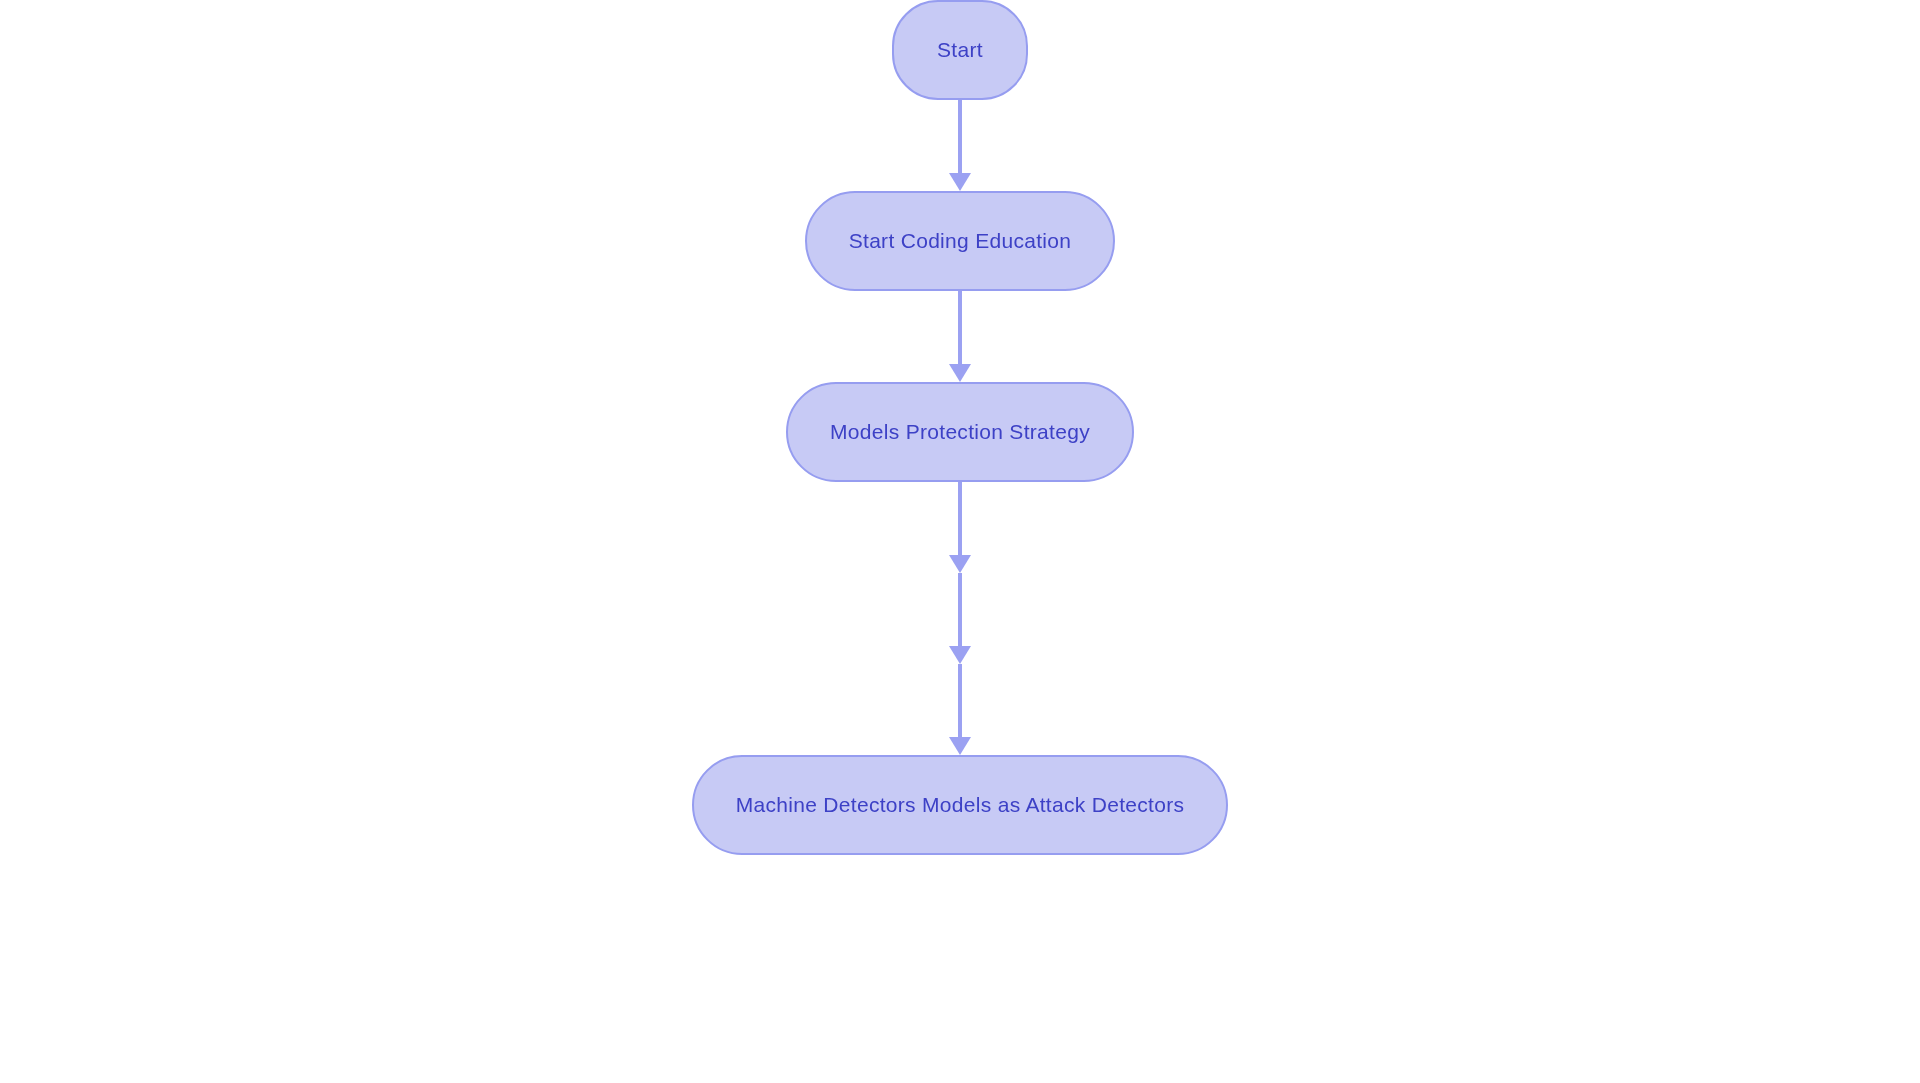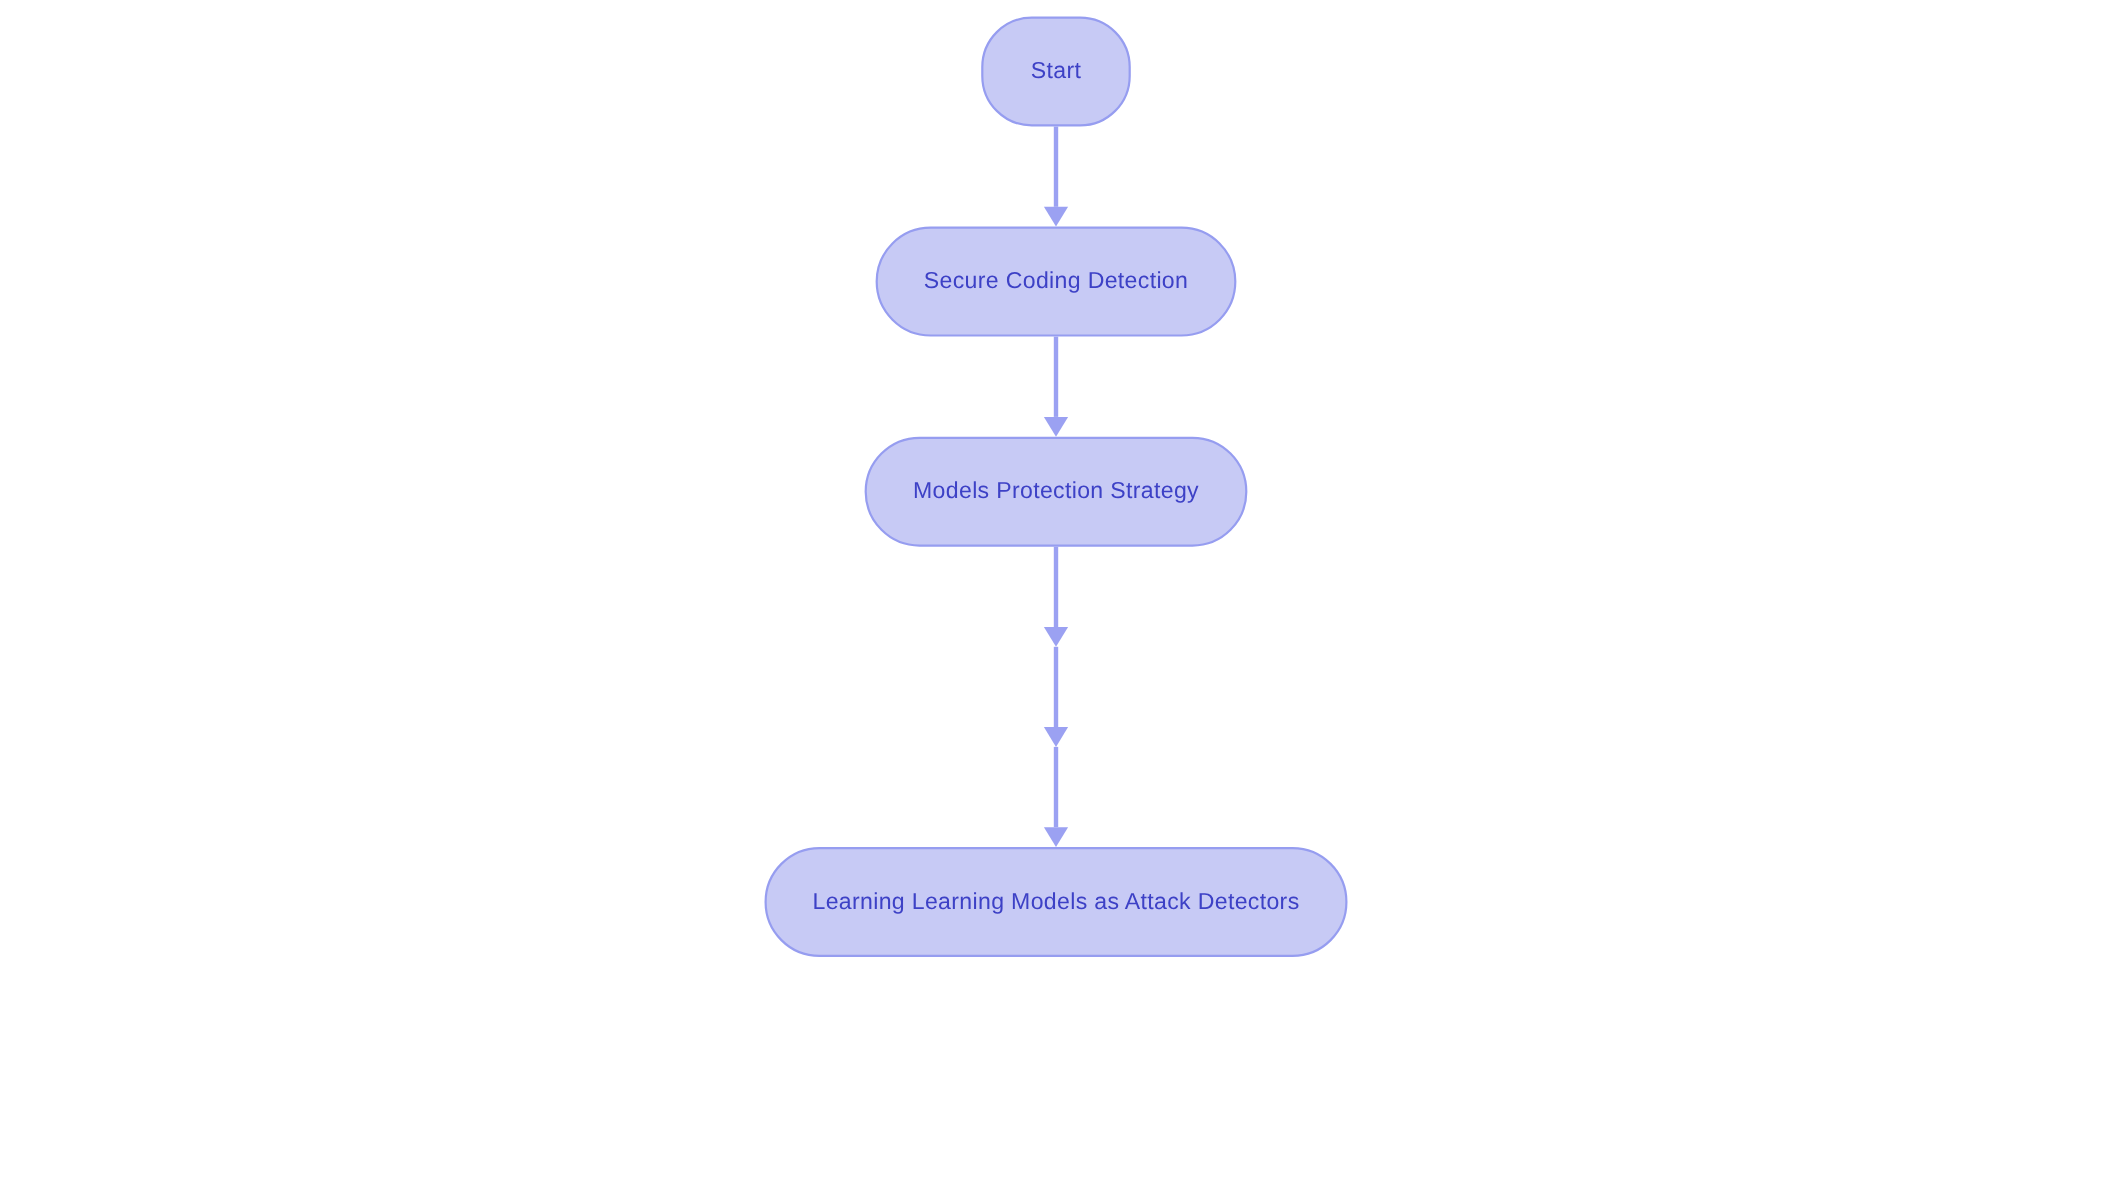--- a/index.html
+++ b/index.html
@@ -9,21 +9,20 @@
     font-family: "Liberation Sans", sans-serif;
   }
   .canvas {
     position: relative;
     width: 1920px;
     height: 1083px;
     background: #ffffff;
     display: flex;
     flex-direction: column;
     align-items: center;
-    padding-top: 15px;
     box-sizing: border-box;
     overflow: hidden;
   }
   .flow-node {
     height: 100px;
     border-radius: 50px;
     background: var(--node-fill, #c7caf5);
     border: 2px solid var(--node-border, #969df0);
     color: var(--node-text, #3d41c6);
     display: flex;
@@ -62,32 +61,32 @@
 </style>
 </head>
 <body>
 
 <div class="canvas" style="--node-fill: #c7caf5; --node-border: #969df0; --node-text: #3d41c6; --arrow: #9ba1f2; background: rgb(255, 255, 255);">
     <div class="flow-node start">Start</div>
     <div class="flow-arrow">
       <div class="shaft"></div>
       <div class="head"></div>
     </div>
-    <div class="flow-node">Secure Coding Detection</div>
+    <div class="flow-node">Start Coding Education</div>
     <div class="flow-arrow">
       <div class="shaft"></div>
       <div class="head"></div>
     </div>
     <div class="flow-node">Models Protection Strategy</div>
     <div class="flow-arrow">
       <div class="shaft"></div>
       <div class="head"></div>
     </div>
     <div class="flow-arrow">
       <div class="shaft"></div>
       <div class="head"></div>
     </div>
     <div class="flow-arrow">
       <div class="shaft"></div>
       <div class="head"></div>
     </div>
-    <div class="flow-node">Learning Learning Models as Attack Detectors</div>
+    <div class="flow-node">Machine Detectors Models as Attack Detectors</div>
   </div>
 
 </body></html>

